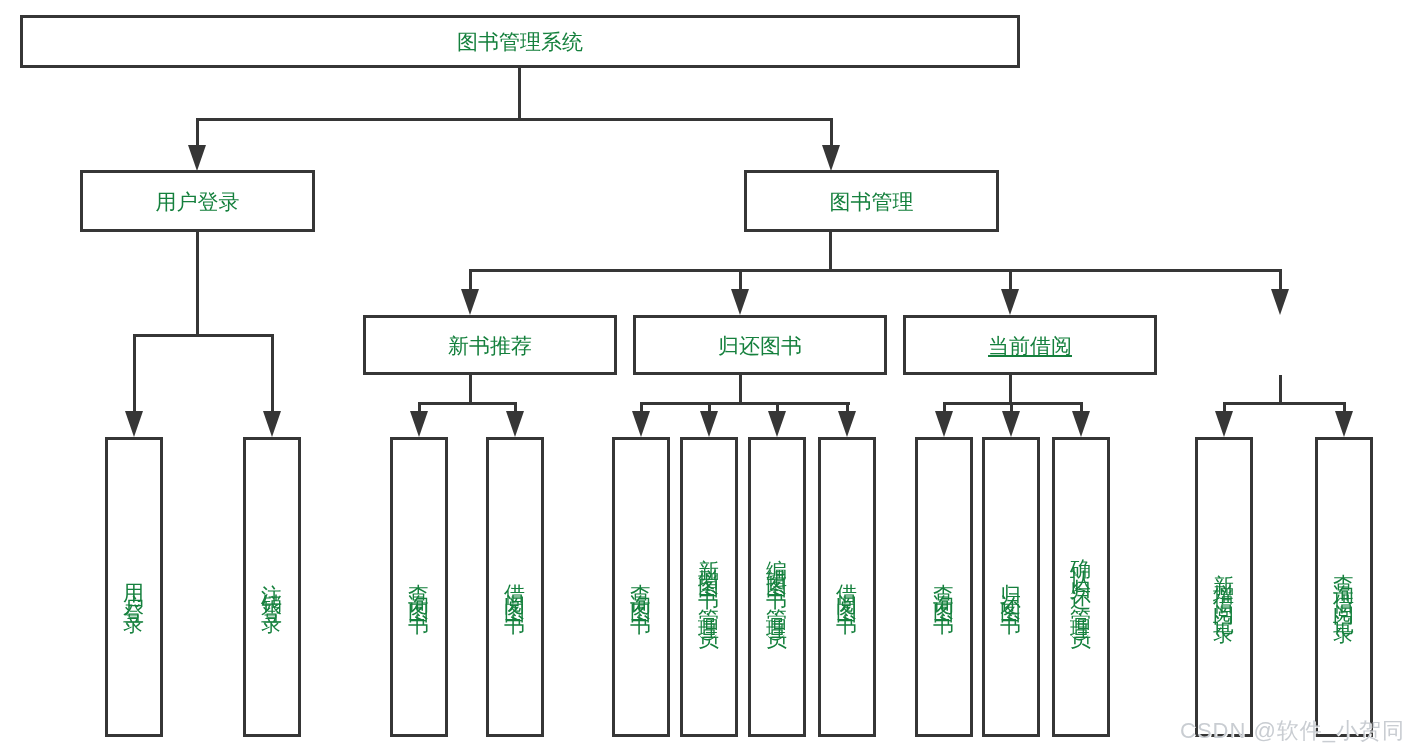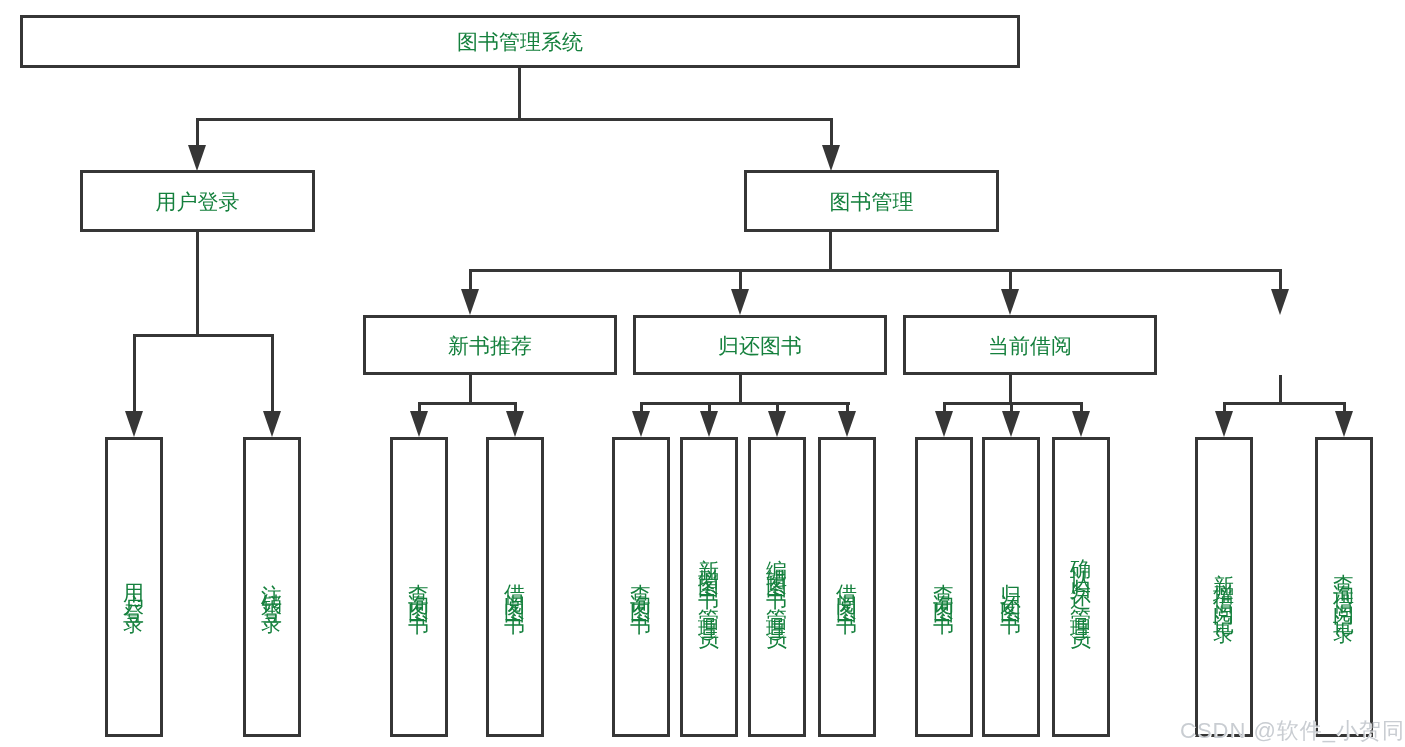--- a/index.html
+++ b/index.html
@@ -85,21 +85,21 @@
   <div class="vl" style="left:738.5px; top:269px; height:23px;"></div>
   <div class="vl" style="left:1008.5px; top:269px; height:23px;"></div>
   <div class="vl" style="left:1278.5px; top:269px; height:23px;"></div>
   <div class="ar" style="left:461px; top:289px;"></div>
   <div class="ar" style="left:731px; top:289px;"></div>
   <div class="ar" style="left:1001px; top:289px;"></div>
   <div class="ar" style="left:1271px; top:289px;"></div>
 
   <div class="box gnode" style="left:363px;">新书推荐</div>
   <div class="box gnode" style="left:633px;">归还图书</div>
-  <div class="box gnode" style="left:903px;">当前借阅</div>
+  <div class="box gnode" style="left:903px;text-decoration:underline;">当前借阅</div>
 
   <div class="vl" style="left:468.5px; top:375px; height:30px;"></div>
   <div class="hl" style="left:417.5px; top:402px; width:99px;"></div>
   <div class="vl" style="left:417.5px; top:402px; height:12px;"></div>
   <div class="vl" style="left:513.5px; top:402px; height:12px;"></div>
   <div class="ar" style="left:410px; top:411px;"></div>
   <div class="ar" style="left:506px; top:411px;"></div>
 
   <div class="vl" style="left:738.5px; top:375px; height:30px;"></div>
   <div class="hl" style="left:639.5px; top:402px; width:210px;"></div>

